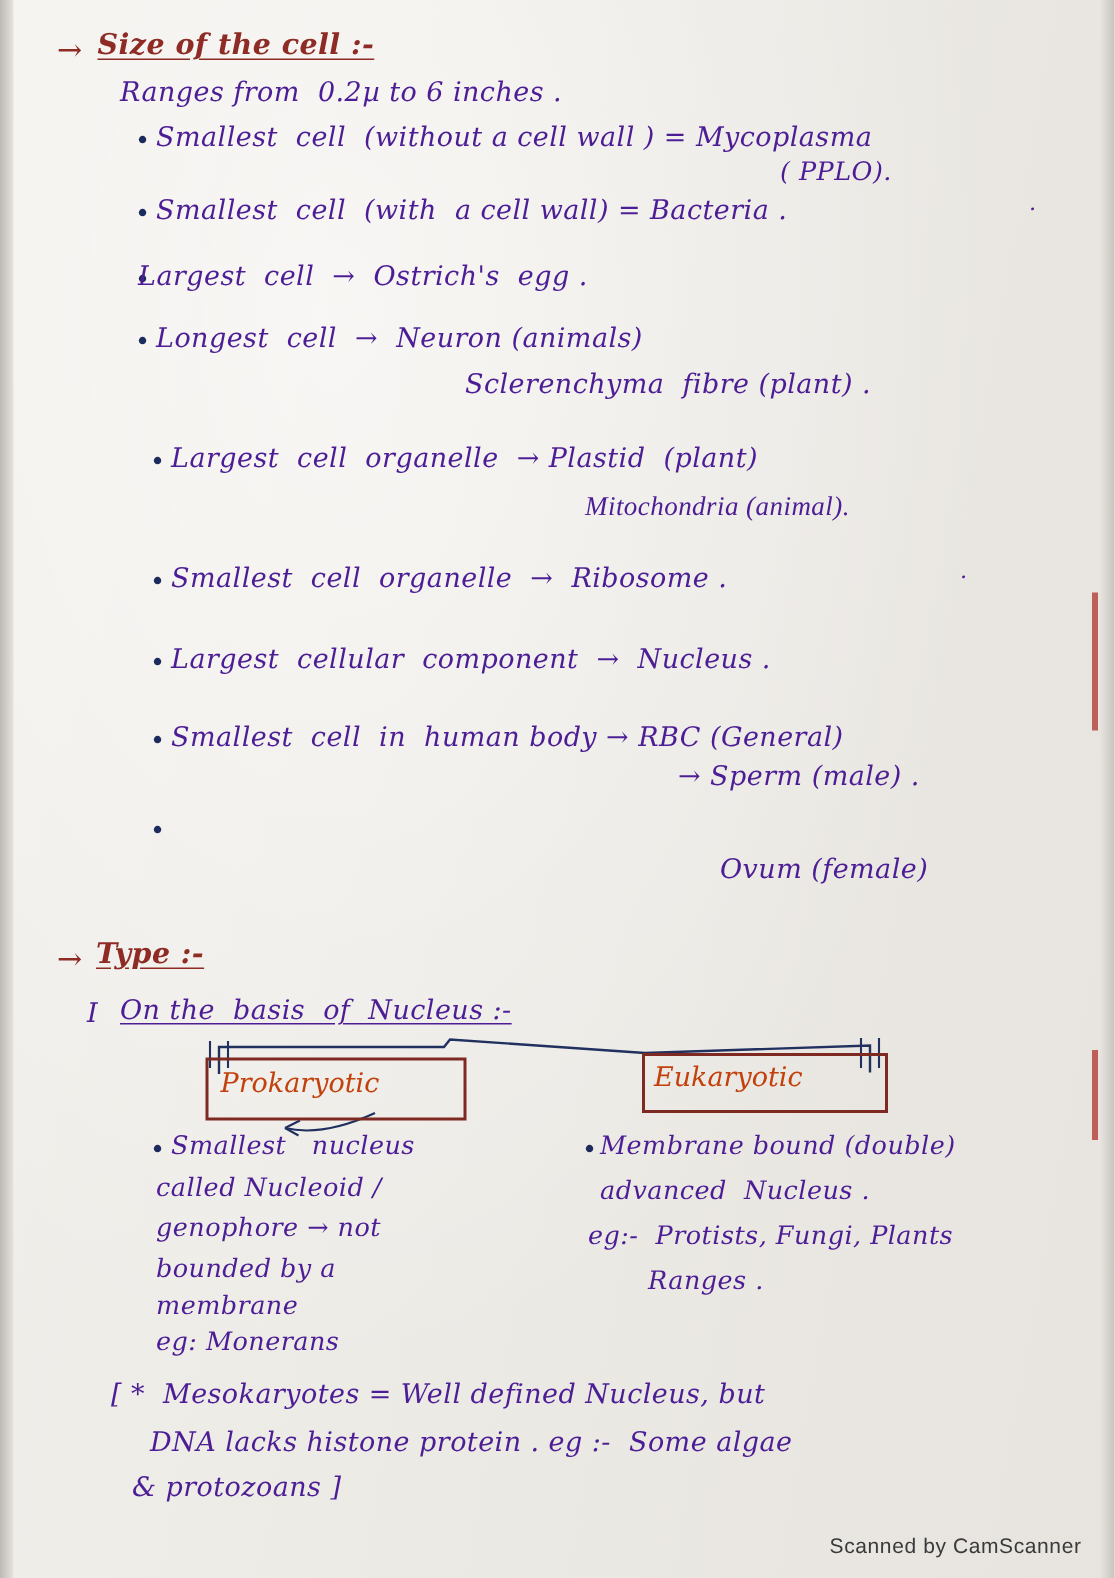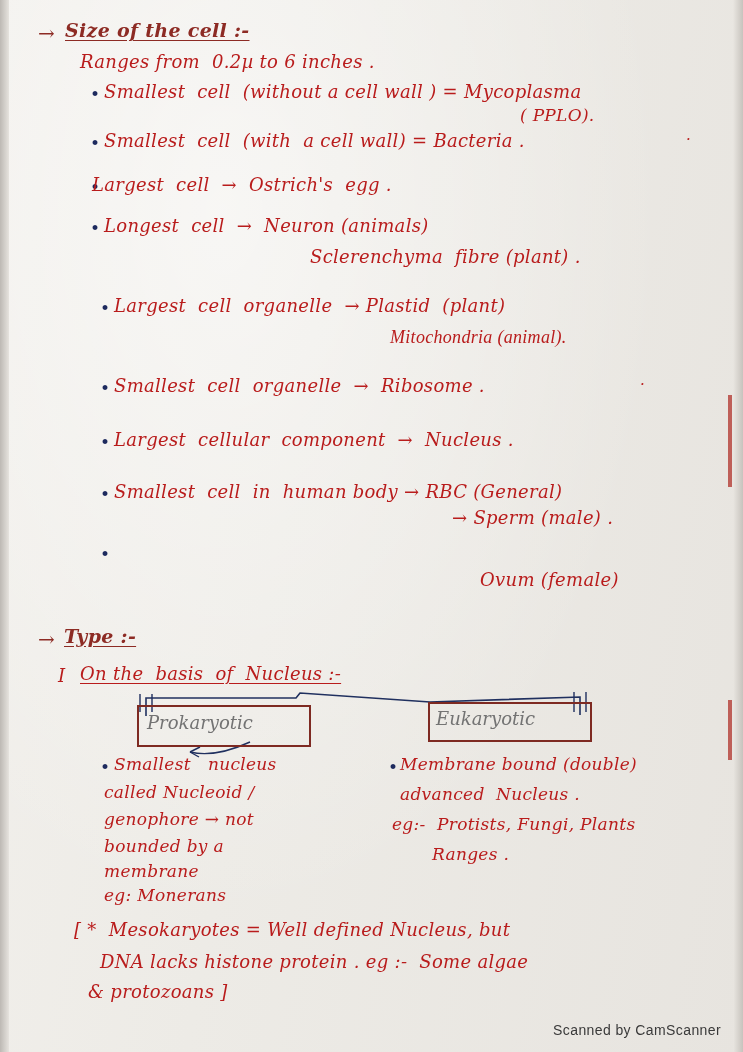--- a/index.html
+++ b/index.html
@@ -49,21 +49,21 @@
   
   .ink {
     position: absolute;
     color: #1b2550;
     font-family: "DejaVu Serif", serif;
     font-style: italic;
     white-space: pre;
     line-height: 1.1;
     letter-spacing: .3px;
   }
-  .blue   { color: #b91c1c; }
+  .blue   { color: #4c1d95; }
   .red    { color: #8d2b24; }
   .hdr {
     font-size: 19px;
     font-weight: 700;
   }
   .u { text-decoration: underline; text-underline-offset: 3px; }
   .b { font-size: 18px; }
   .s { font-size: 17px; }
   .xs { font-size: 15px; }
 
@@ -81,21 +81,21 @@
   .kbox {
     position: absolute;
     border: 2px solid #7e2a22;
     background: transparent;
   }
   .kbox-inner {
     position: absolute;
     font-family: "DejaVu Serif", serif;
     font-style: italic;
     font-size: 18px;
-    color: #737373;
+    color: #c2410c;
   }
 
   .scan {
     position: absolute;
     right: 22px;
     bottom: 14px;
     font-family: "Liberation Sans", sans-serif;
     font-size: 14px;
     color: #3a3a3a;
     letter-spacing: .4px;

